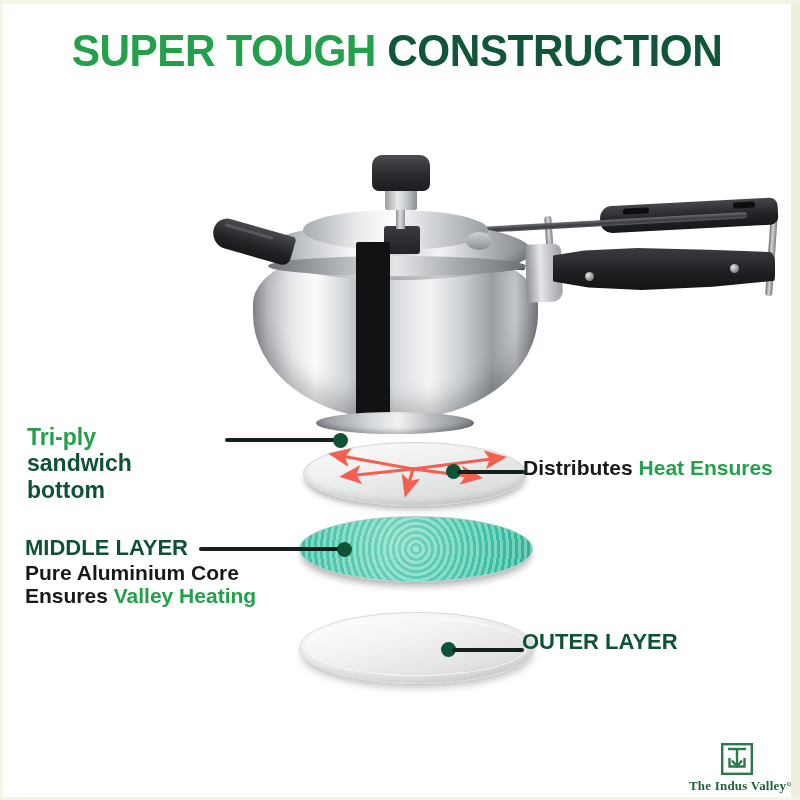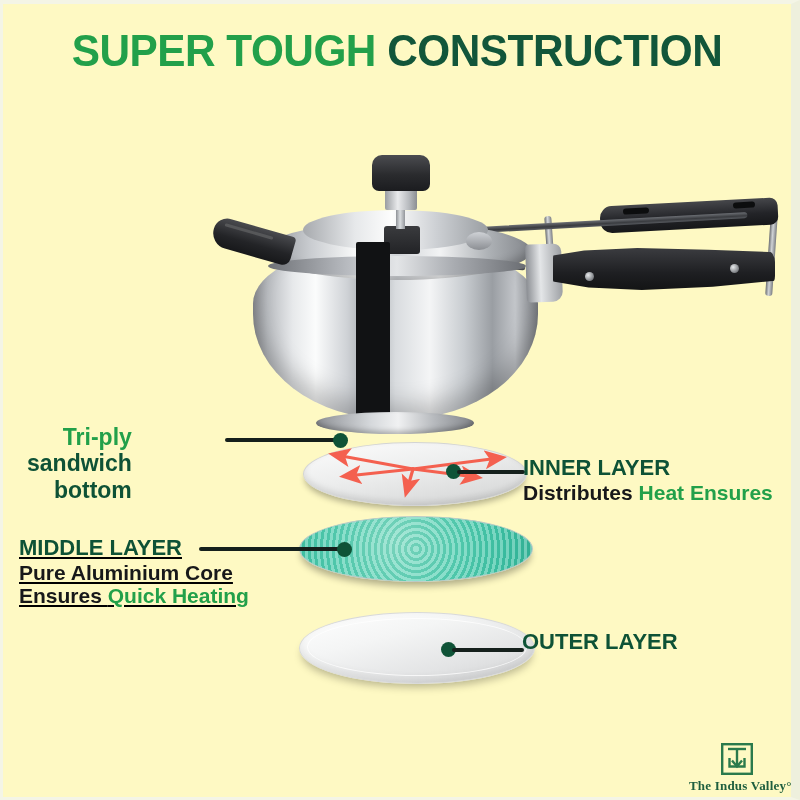--- a/index.html
+++ b/index.html
@@ -11,21 +11,21 @@
     width: 800px;
     height: 800px;
     font-family: "Liberation Sans", sans-serif;
     background: #f2f3e4;
     overflow: hidden;
   }
   #stage {
     position: relative;
     width: 800px;
     height: 800px;
-    background: #fef9c3;
+    background: #ffffff;
     box-sizing: border-box;
     border-top: 4px solid #f4f5e6;
     border-left: 3px solid #f4f5e6;
     border-right: 9px solid #eef0dd;
     border-bottom: 3px solid #f4f5e6;
     overflow: hidden;
   }
 
   
   #title {
@@ -443,47 +443,46 @@
       <line x1="110" y1="27" x2="196" y2="16"></line>
     </g>
   </svg>
 
   <div class="disc" id="disc-middle"></div>
   <div class="disc" id="disc-outer"></div>
 
   <div class="callout" id="callout-triply">
     <div class="line" style="left:222px; top:434px; width:115px;"></div>
     <div class="dot" style="left:330px; top:429px;"></div>
-    <div class="label-block" style="left:24px; top:420px;text-align:right;">
+    <div class="label-block" style="left:24px; top:420px;">
       <div class="l-head-mixed">
         <span class="hl">Tri-ply</span><span> sandwich</span>
       </div>
       <div class="l-head-mixed">bottom</div>
     </div>
   </div>
 
   <div class="callout" id="callout-inner">
     <div class="dot" style="left:443px; top:460px;"></div>
     <div class="line" style="left:454px; top:466px; width:68px;"></div>
     <div class="label-block" style="left:520px; top:452px;">
-      <div class="l-head">INNER LAYER</div>
       <div class="l-body">
         <span>Distributes </span><span class="hl">Heat Ensures</span>
       </div>
     </div>
   </div>
 
   <div class="callout" id="callout-middle">
     <div class="line" style="left:196px; top:543px; width:146px;"></div>
     <div class="dot" style="left:334px; top:538px;"></div>
-    <div class="label-block" style="left:16px; top:532px;text-decoration:underline;">
+    <div class="label-block" style="left:22px; top:532px;">
       <div class="l-head">MIDDLE LAYER</div>
       <div class="l-body">Pure Aluminium Core</div>
       <div class="l-body">
-        <span>Ensures </span><span class="hl">Quick Heating</span>
+        <span>Ensures </span><span class="hl">Valley Heating</span>
       </div>
     </div>
   </div>
 
   <div class="callout" id="callout-outer">
     <div class="dot" style="left:438px; top:638px;"></div>
     <div class="line" style="left:449px; top:644px; width:72px;"></div>
     <div class="label-block" style="left:519px; top:626px;">
       <div class="l-head">OUTER LAYER</div>
     </div>

